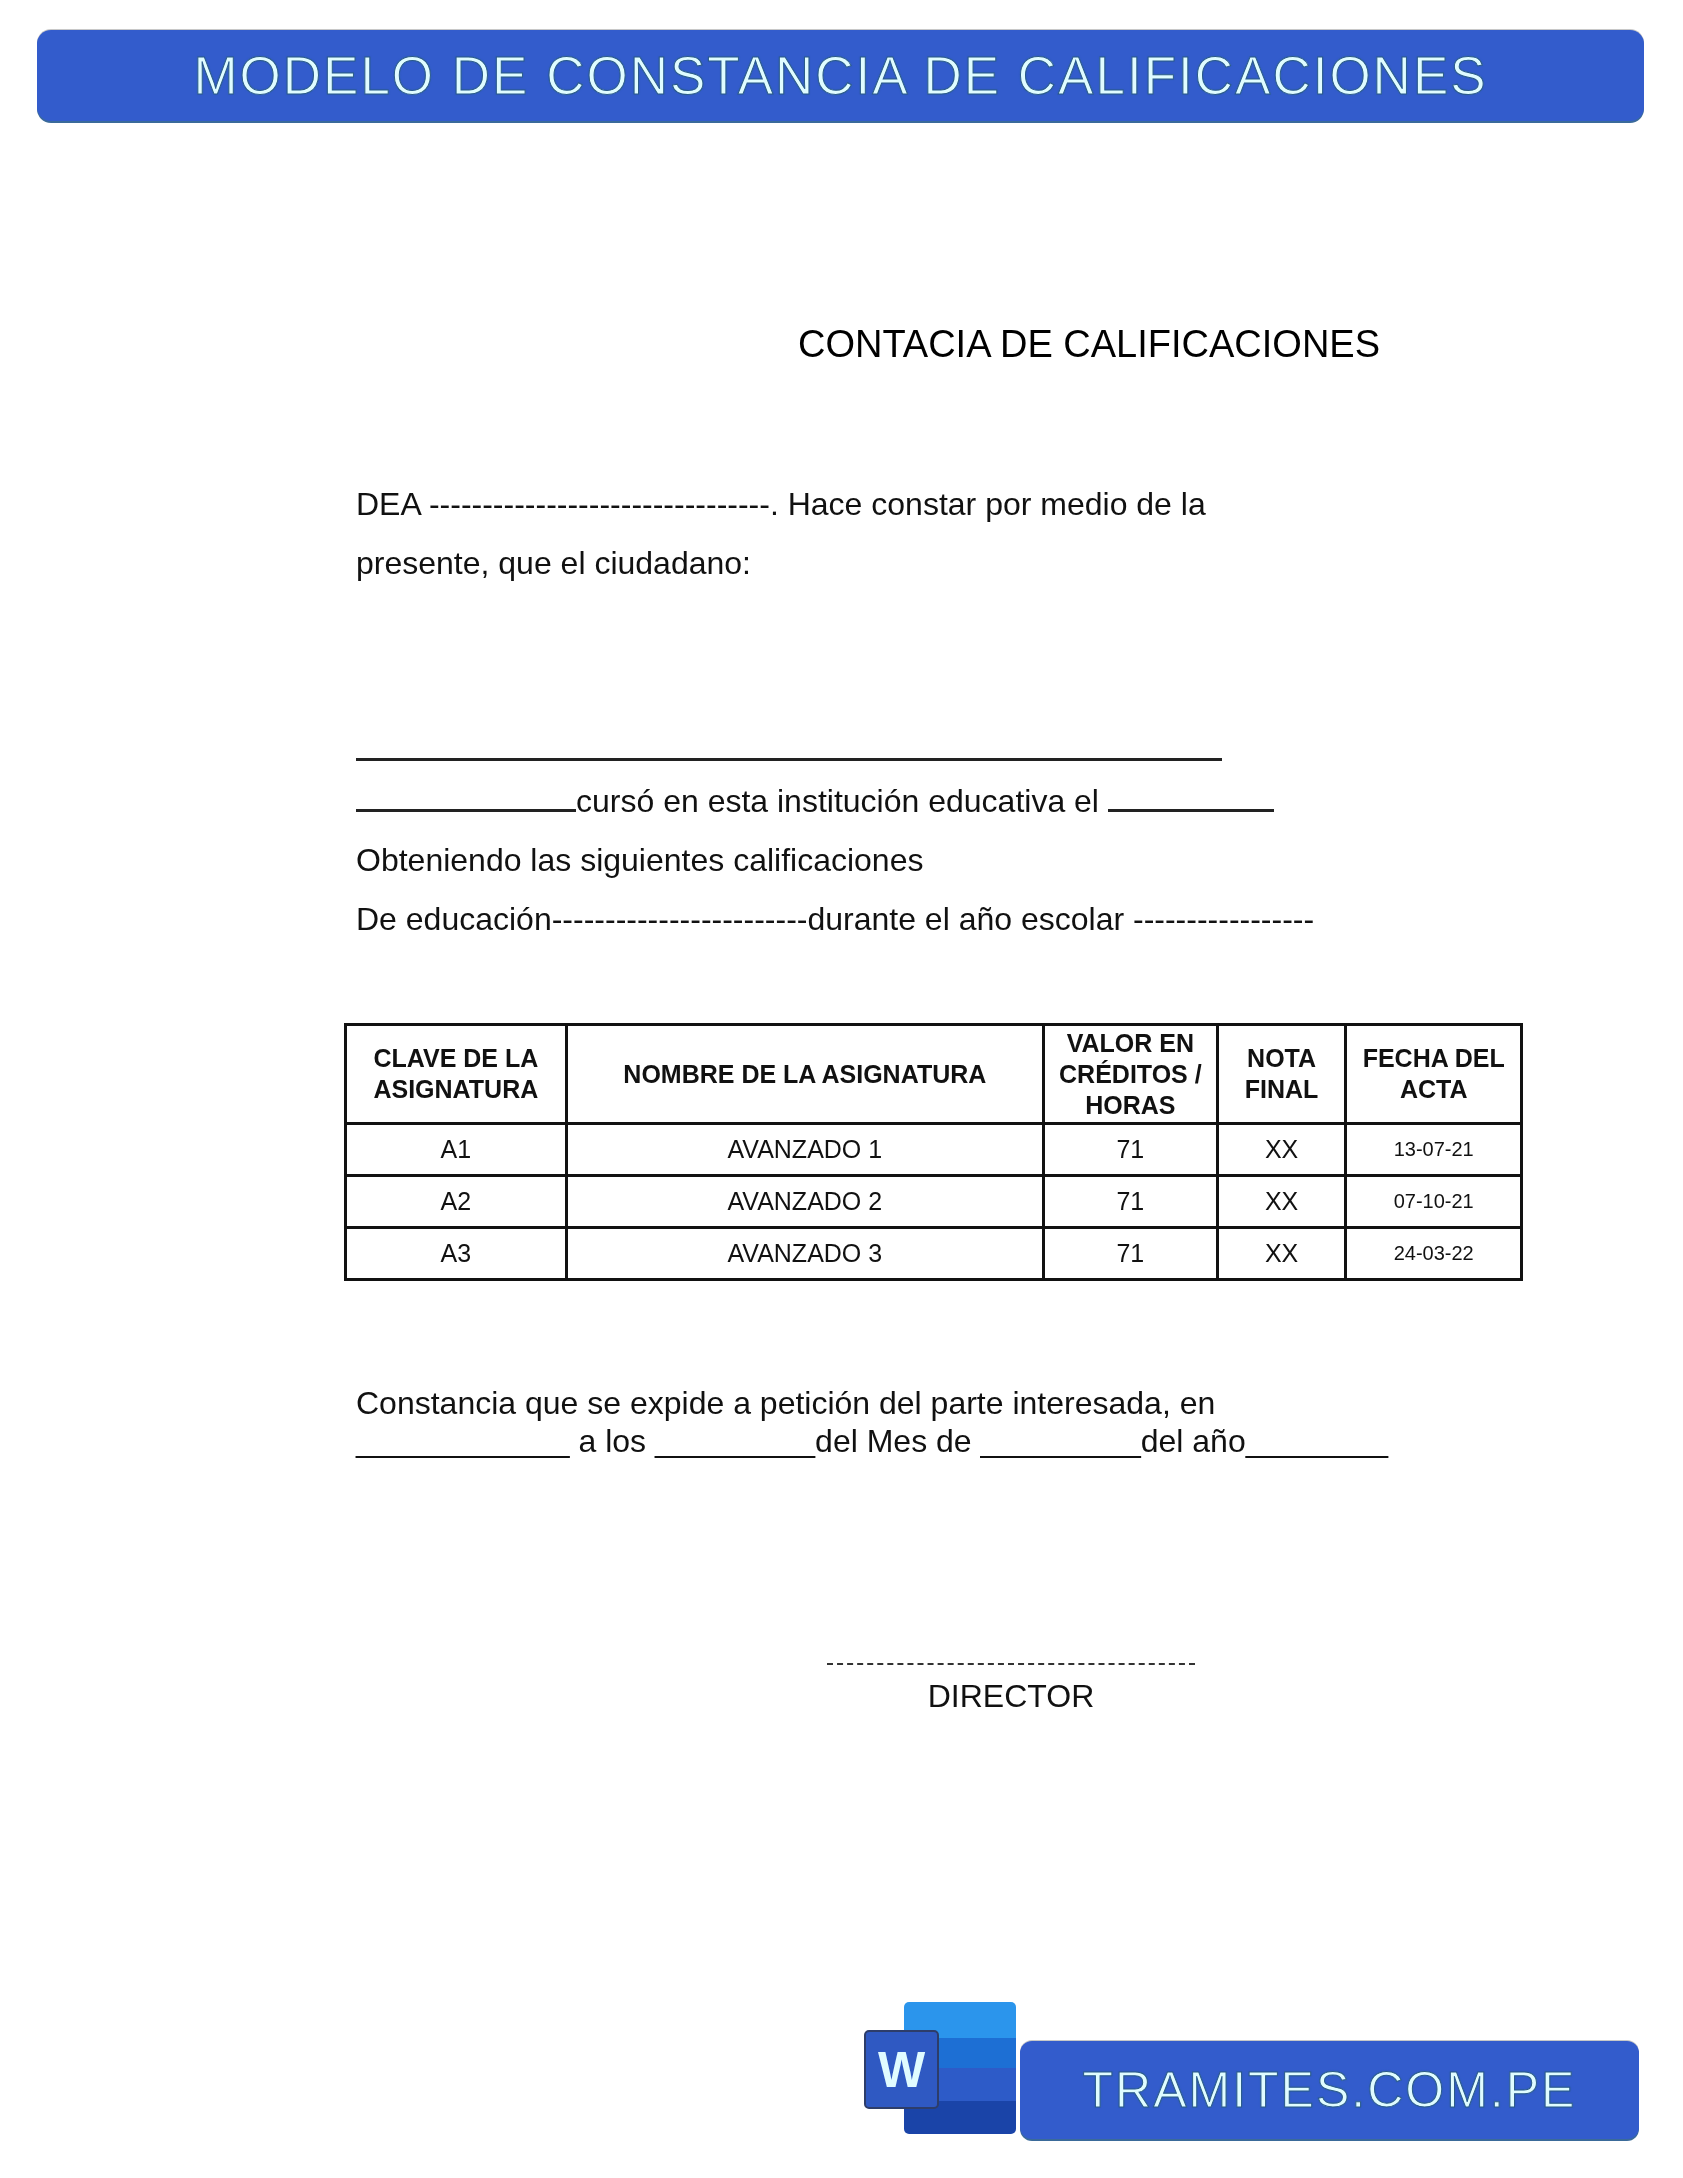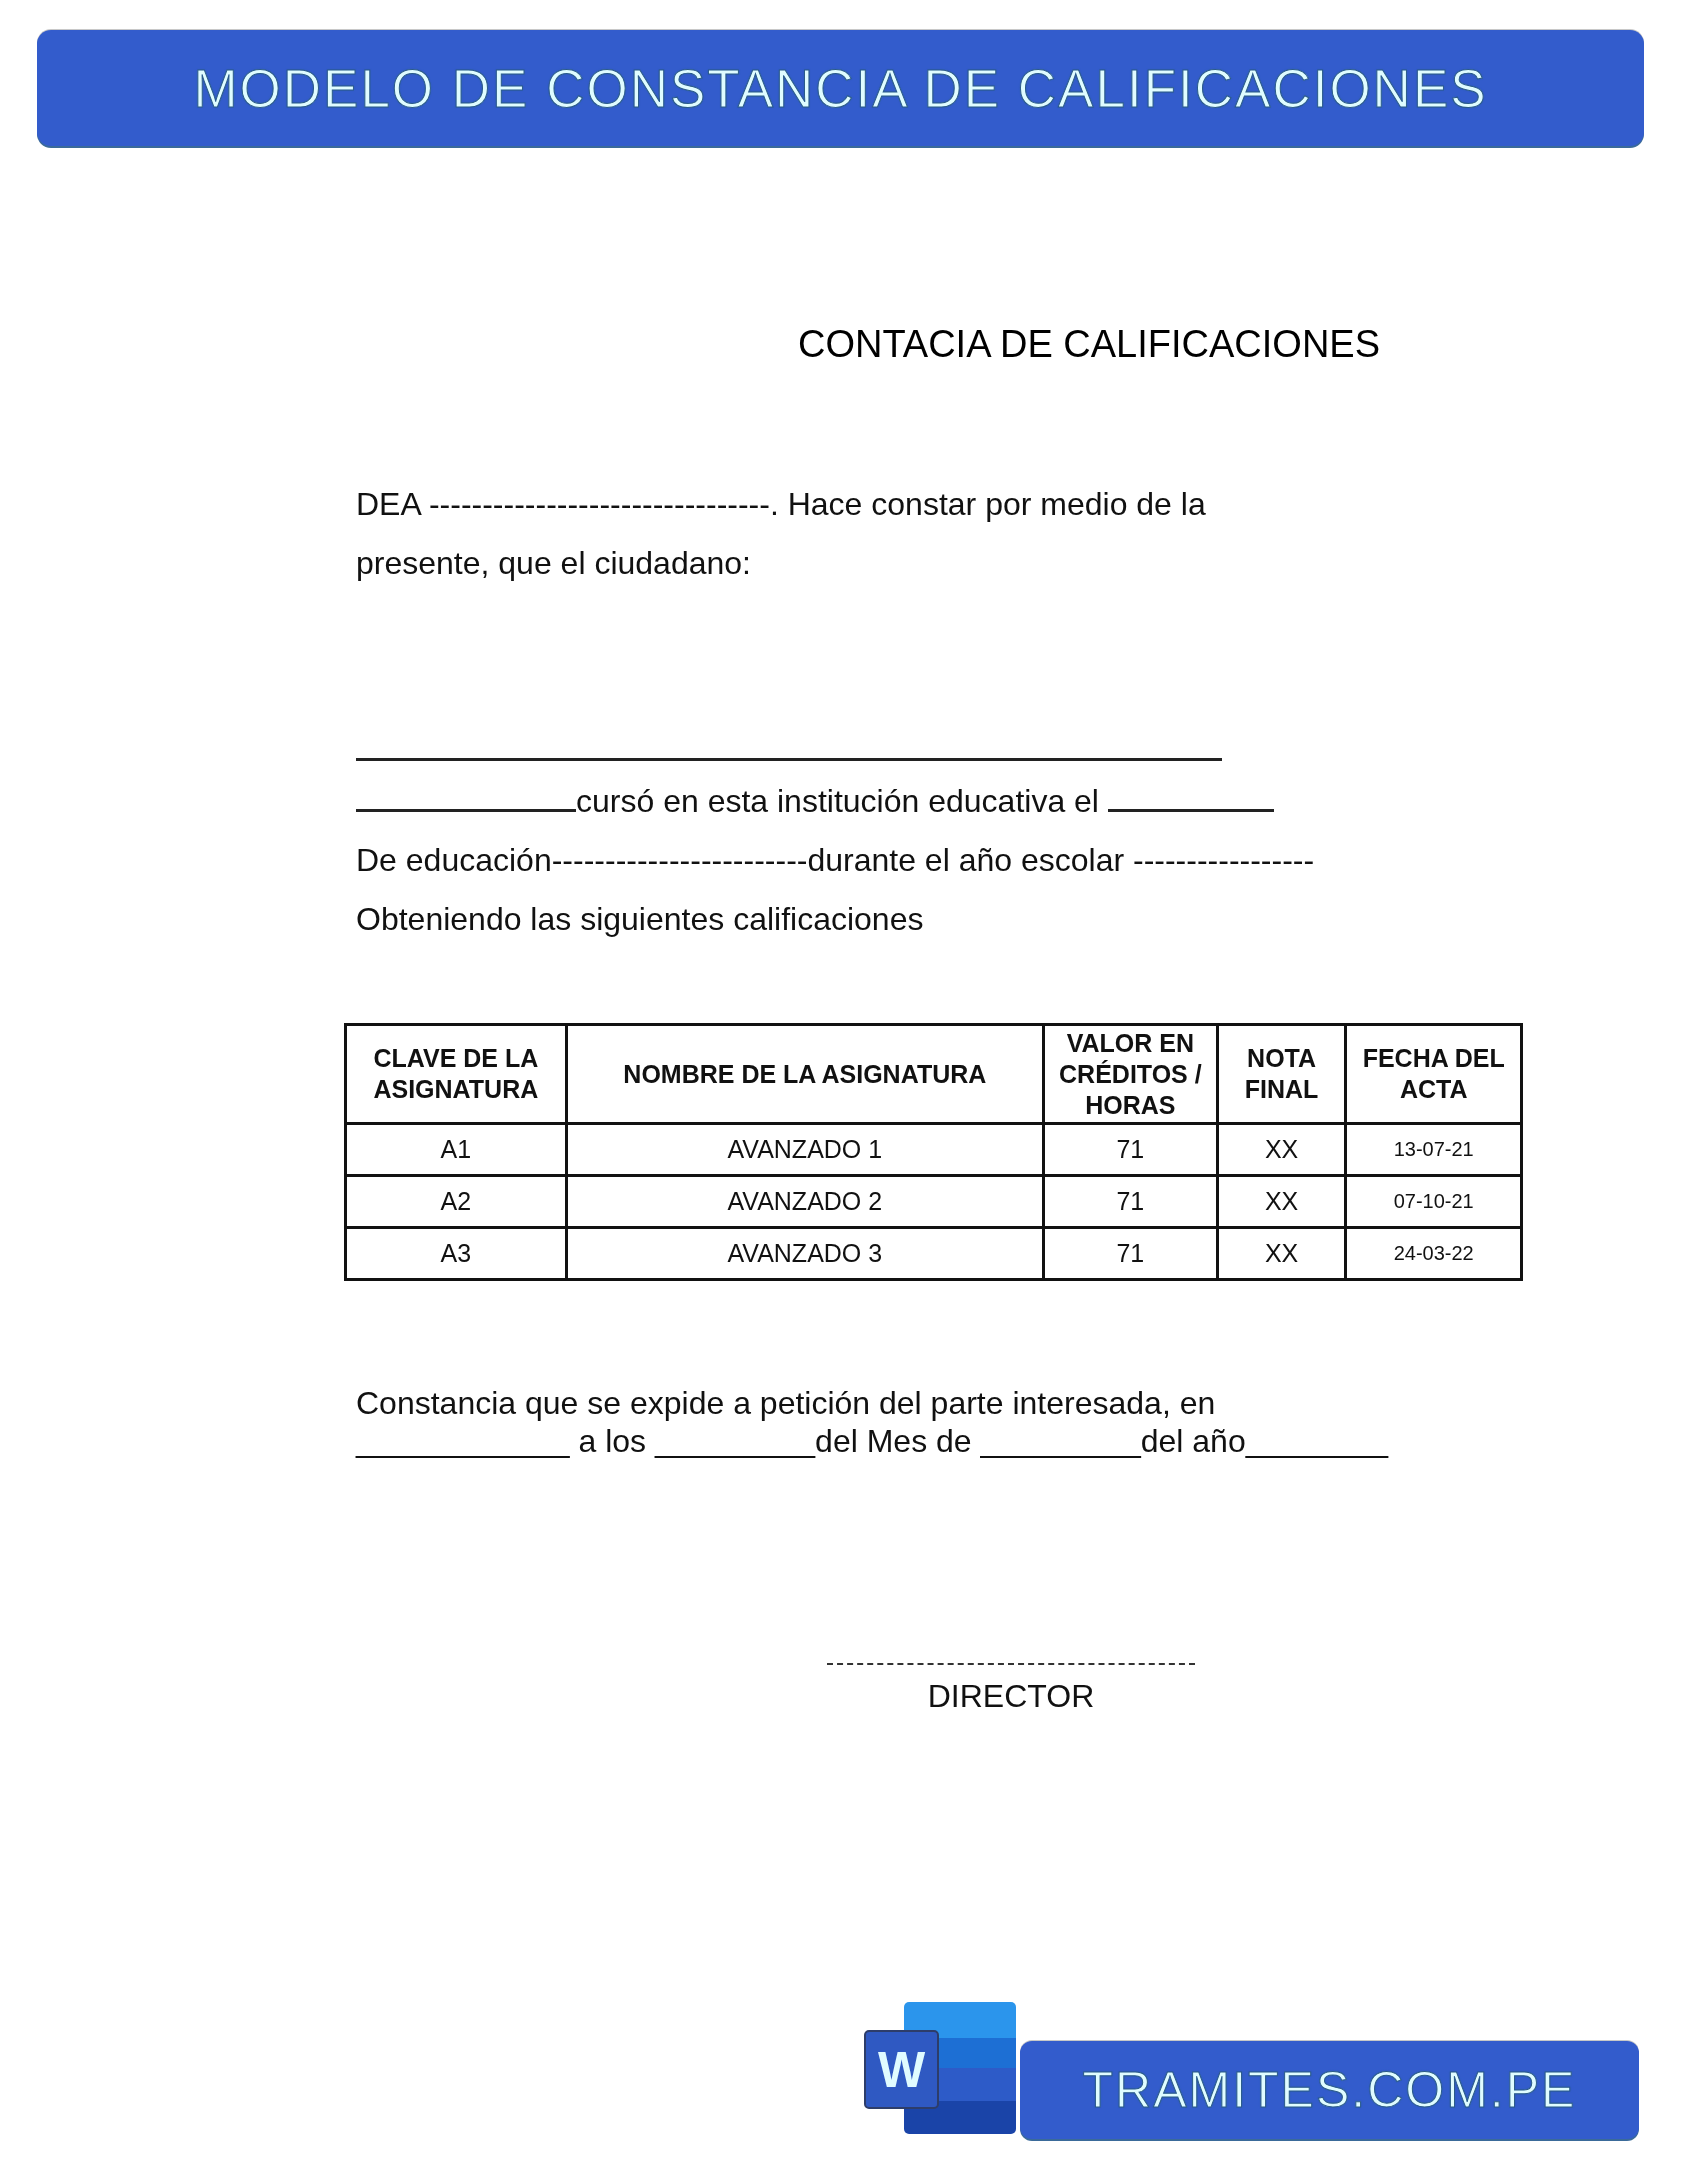--- a/index.html
+++ b/index.html
@@ -5,21 +5,21 @@
     html, body { margin: 0; padding: 0; background: #ffffff; }
     body { width: 1683px; height: 2178px; position: relative; overflow: hidden;
            font-family: "Liberation Sans", sans-serif; color: #111111; }
 
     .banner { position: absolute; background: #335ccc; border-radius: 14px;
               box-shadow: 0 2px 0 #3a6a9a, 0 -1px 0 #c8c8c8; display: flex;
               align-items: center; justify-content: center; }
     .banner-text { color: #dffcff; letter-spacing: 2px; font-family: "Liberation Sans", sans-serif;
                    -webkit-text-stroke: 1px #2a5a8a; text-shadow: 0 0 2px #2a5f92; }
 
-    #top-banner { left: 37px; top: 30px; width: 1607px; height: 116px; }
+    #top-banner { left: 37px; top: 30px; width: 1607px; height: 91px; }
     #top-banner .banner-text { font-size: 53px; }
 
     .doc-title { position: absolute; left: 693px; top: 323px; width: 792px; text-align: center;
                  font-size: 38px; font-weight: normal; color: #000; }
 
     .para { position: absolute; left: 356px; width: 995px; font-size: 32px; line-height: 59px; color: #111; }
     .para .line { display: block; white-space: nowrap; }
     .justify { display: flex; justify-content: space-between; }
     .blank { display: inline-block; border-bottom: 3px solid #222; height: 28px; vertical-align: baseline; }
 
@@ -76,22 +76,22 @@
   </span>
   <span class="line">presente, que el ciudadano:</span>
 </div>
 
 <div id="citizen-line"></div>
 
 <div class="para" id="details">
   <span class="line">
     <span class="blank" style="width:220px"></span><span>cursó en esta institución educativa el</span>&nbsp;<span class="blank" style="width:166px"></span>
   </span>
+  <span class="line">Obteniendo las siguientes calificaciones</span>
   <span class="line">De educación------------------------durante el año escolar -----------------</span>
-  <span class="line">Obteniendo las siguientes calificaciones</span>
 </div>
 
 <table class="grades">
   <colgroup>
       <col class="c1">
       <col class="c2">
       <col class="c3">
       <col class="c4">
       <col class="c5">
     </colgroup>

